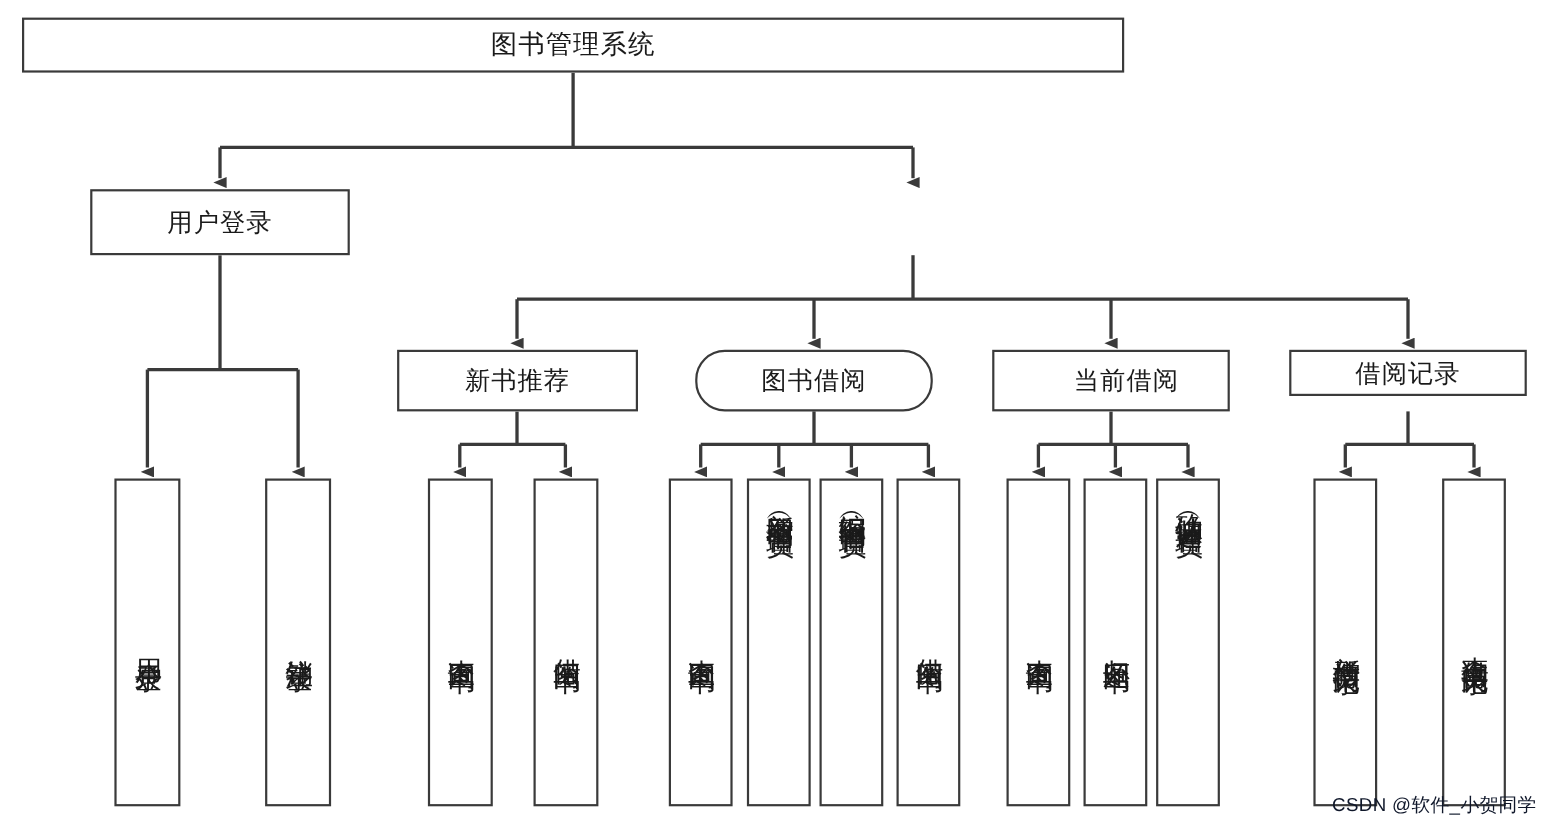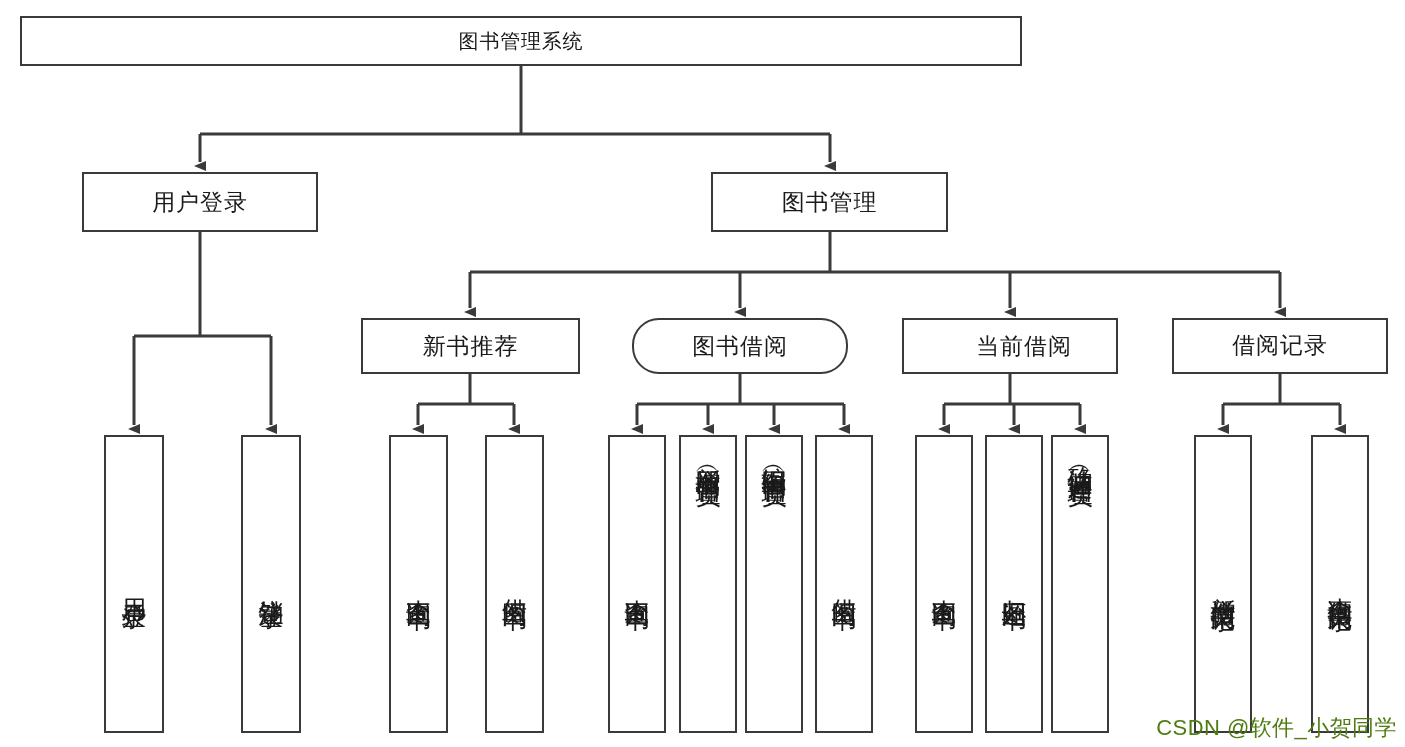--- a/index.html
+++ b/index.html
@@ -41,21 +41,21 @@
     display: block;
     text-align: center;
     line-height: 1.05;
     letter-spacing: 0.04em;
   }
   .node.horiz .node-label {
     writing-mode: horizontal-tb;
     font-size: 23px;
   }
   .node.root .node-label {
-    font-size: 20px;
+    font-size: 24px;
   }
   .node.vert {
     align-items: flex-start;
     justify-content: center;
     padding-top: 10px;
   }
   .node.vert .node-label {
     writing-mode: vertical-rl;
     text-orientation: upright;
     font-size: 25px;
@@ -64,22 +64,22 @@
     white-space: nowrap;
   }
   .node.vert.centered {
     align-items: center;
     padding-top: 0;
   }
   .watermark {
     position: absolute;
     right: 8px;
     bottom: 4px;
-    font-size: 22px;
-    color: #4d7c0f;
+    font-size: 17px;
+    color: #0f172a;
     letter-spacing: 0.02em;
     white-space: nowrap;
     margin-top: 12px;
   }
 </style>
 </head>
 <body>
 
 <div id="diagram-root">
 
@@ -134,37 +134,34 @@
   </svg>
 
   <div class="node horiz root" style="left:20px; top:16px; width:1002px; height:50px;">
     <span class="node-label">图书管理系统</span>
   </div>
 
   <div class="node horiz" style="left:82px; top:172px; width:236px; height:60px;">
     <span class="node-label">用户登录</span>
   </div>
 
-  <div class="node horiz" style="left:711px; top:172px; width:237px; height:60px;">
-    <span class="node-label">图书管理</span>
-  </div>
 
   <div class="node horiz" style="left:361px; top:318px; width:219px; height:56px;">
     <span class="node-label">新书推荐</span>
   </div>
 
   <div class="node horiz" style="left:632px; top:318px; width:216px; height:56px;border-radius:27px;">
     <span class="node-label">图书借阅</span>
   </div>
 
   <div class="node horiz" style="left:902px; top:318px; width:216px; height:56px;padding-left:28px;">
     <span class="node-label">当前借阅</span>
   </div>
 
-  <div class="node horiz" style="left:1172px; top:318px; width:216px; height:56px;font-family:Liberation Serif, serif;">
+  <div class="node horiz" style="left:1172px; top:318px; width:216px; height:42px;">
     <span class="node-label">借阅记录</span>
   </div>
 
   <div class="node vert centered" style="left:104px; top:435px; width:60px; height:298px;">
     <span class="node-label">用户登录</span>
   </div>
 
   <div class="node vert centered" style="left:241px; top:435px; width:60px; height:298px;">
     <span class="node-label">注销登录</span>
   </div>

